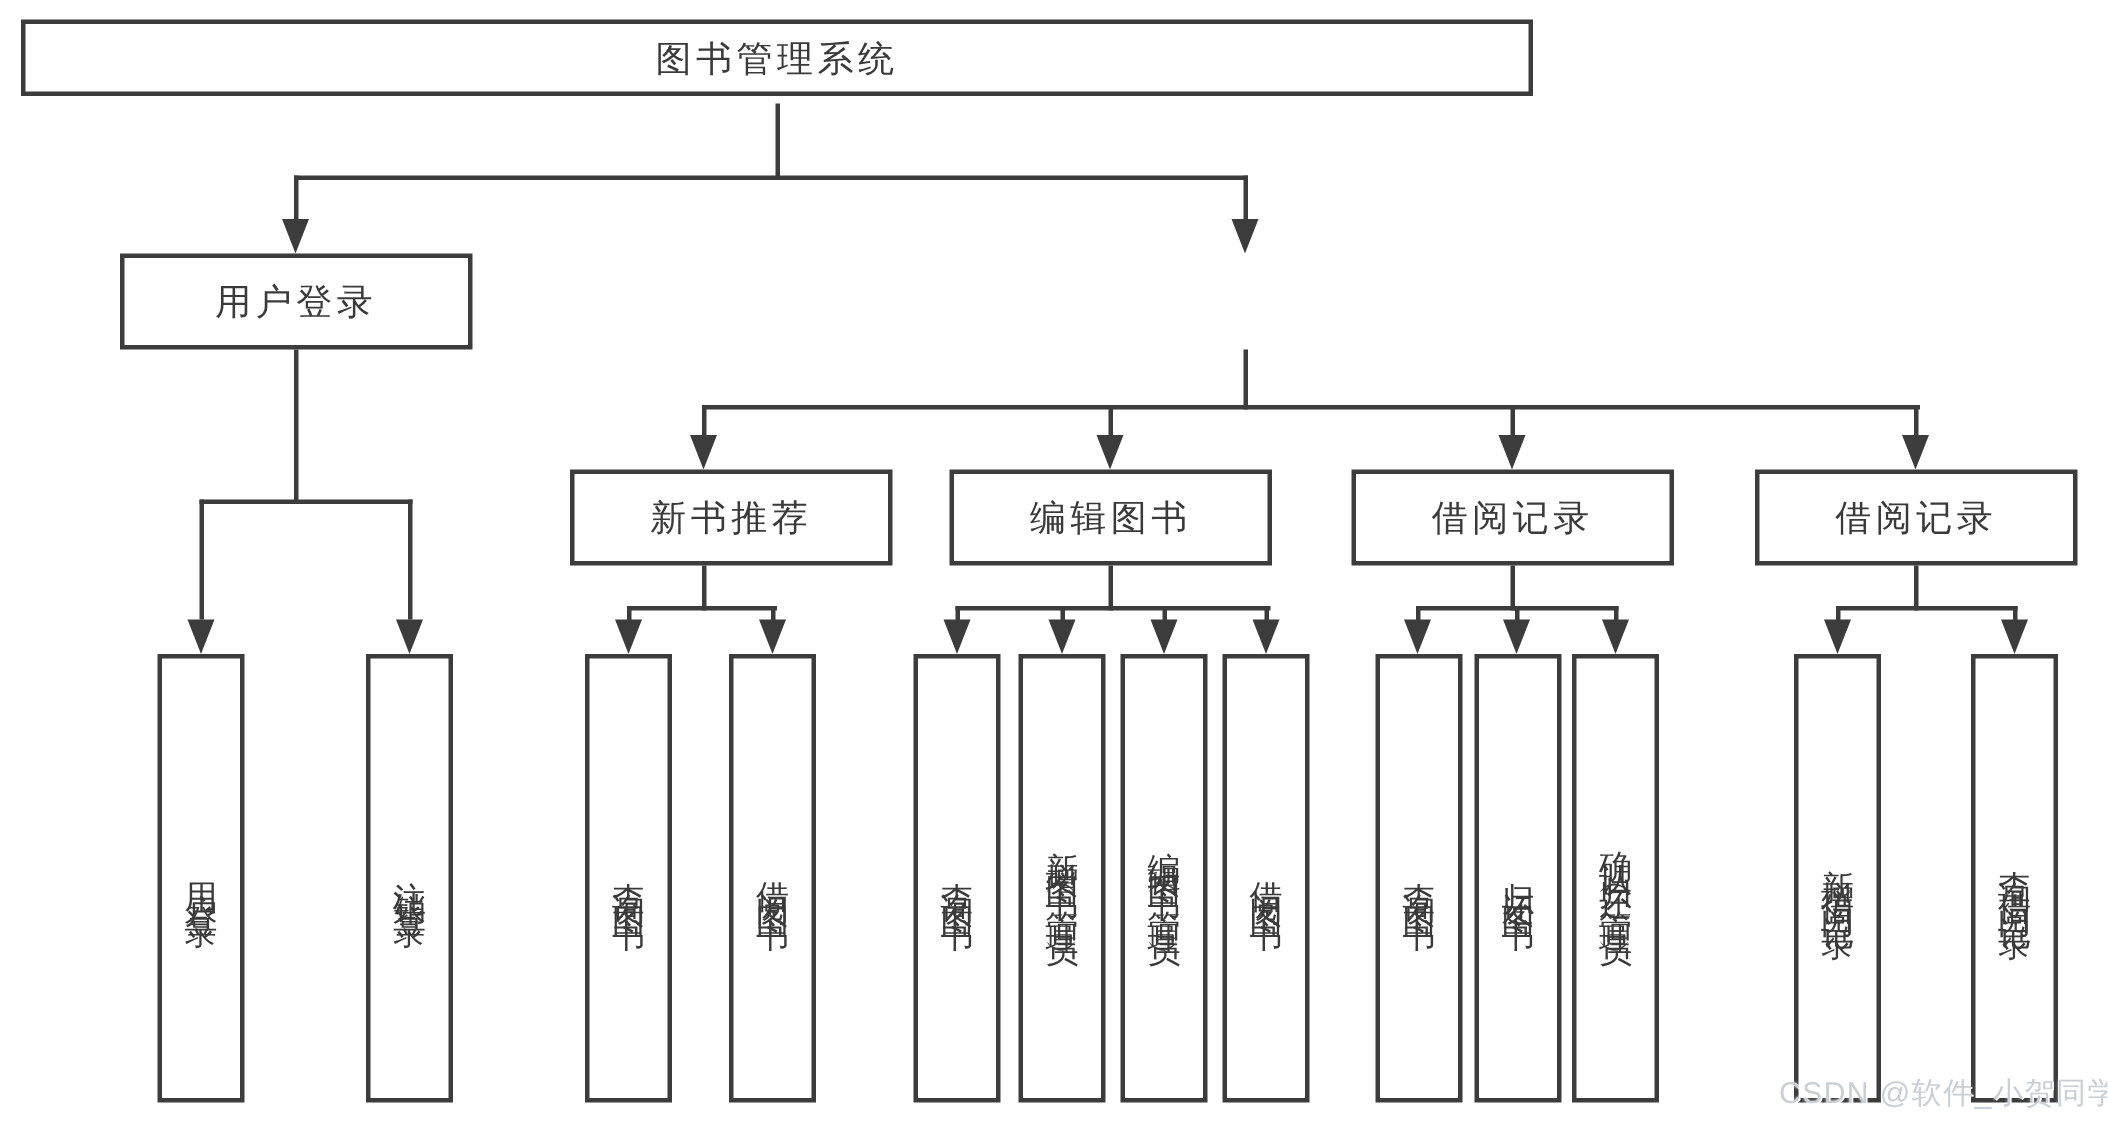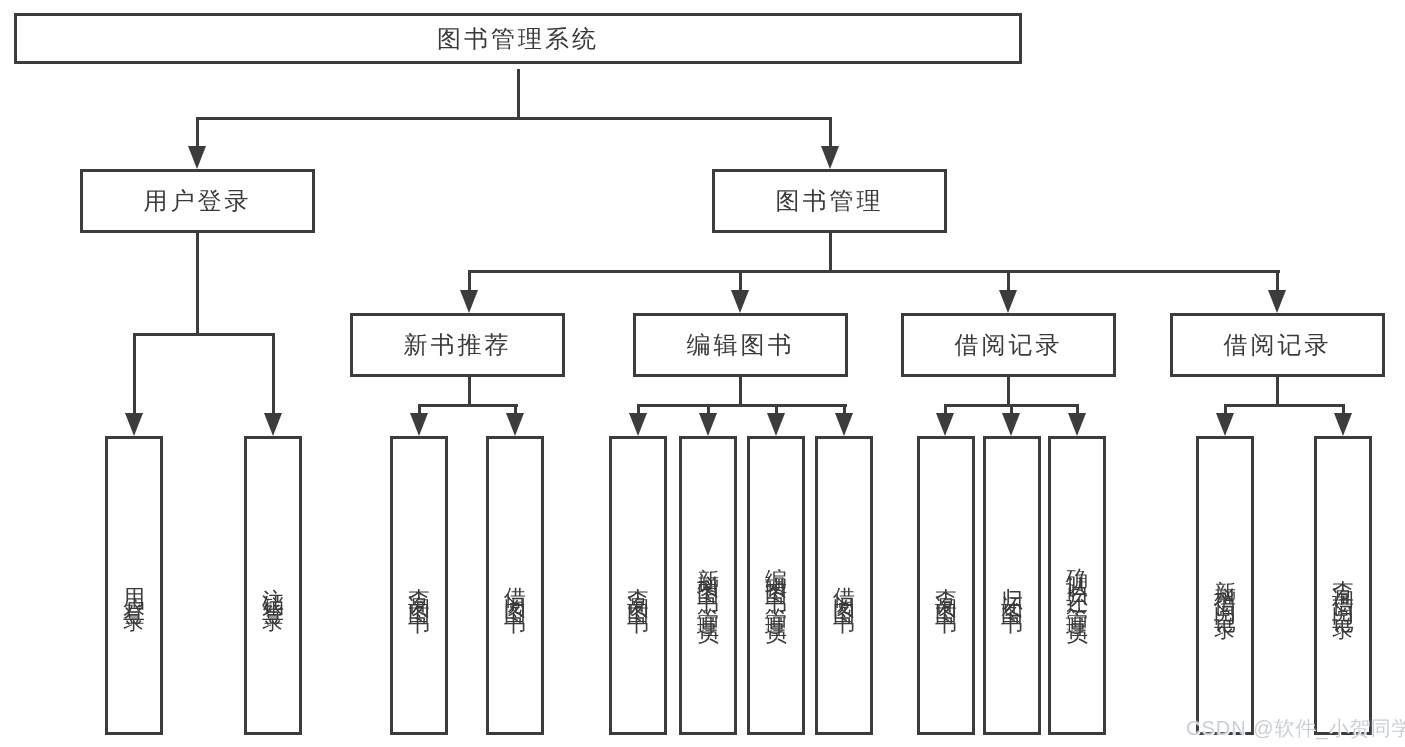--- a/index.html
+++ b/index.html
@@ -52,23 +52,22 @@
   }
 </style>
 </head>
 <body>
 
 <div class="canvas">
 
   <div class="node h-node" style="left:14px; top:13px; width:1008px; height:51px;">图书管理系统</div>
 
   <div class="node h-node" style="left:80px; top:169px; width:235px; height:64px;">用户登录</div>
-  <div class="node h-node" style="left:712px; top:169px; width:235px; height:64px;">图书管理</div>
 
-  <div class="node h-node" style="left:350px; top:313px; width:215px; height:64px;">新书推荐</div>
+  <div class="node h-node" style="left:380px; top:313px; width:215px; height:64px;">新书推荐</div>
   <div class="node h-node" style="left:633px; top:313px; width:215px; height:64px;">编辑图书</div>
   <div class="node h-node" style="left:901px; top:313px; width:215px; height:64px;">借阅记录</div>
   <div class="node h-node" style="left:1170px; top:313px; width:215px; height:64px;">借阅记录</div>
 
   <div class="node leaf-node" style="left:105px; top:436px; width:58px; height:299px;">用户登录</div>
   <div class="node leaf-node" style="left:244px; top:436px; width:58px; height:299px;">注销登录</div>
 
   <div class="node leaf-node" style="left:390px; top:436px; width:58px; height:299px;">查询图书</div>
   <div class="node leaf-node" style="left:486px; top:436px; width:58px; height:299px;">借阅图书</div>
 

